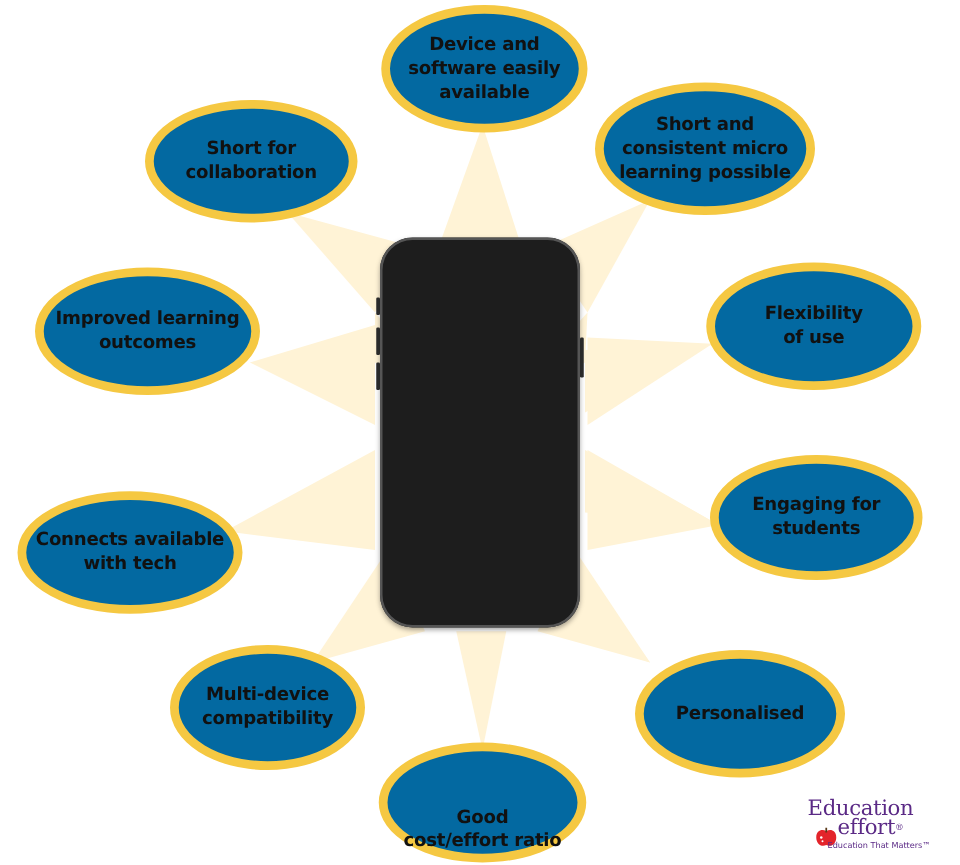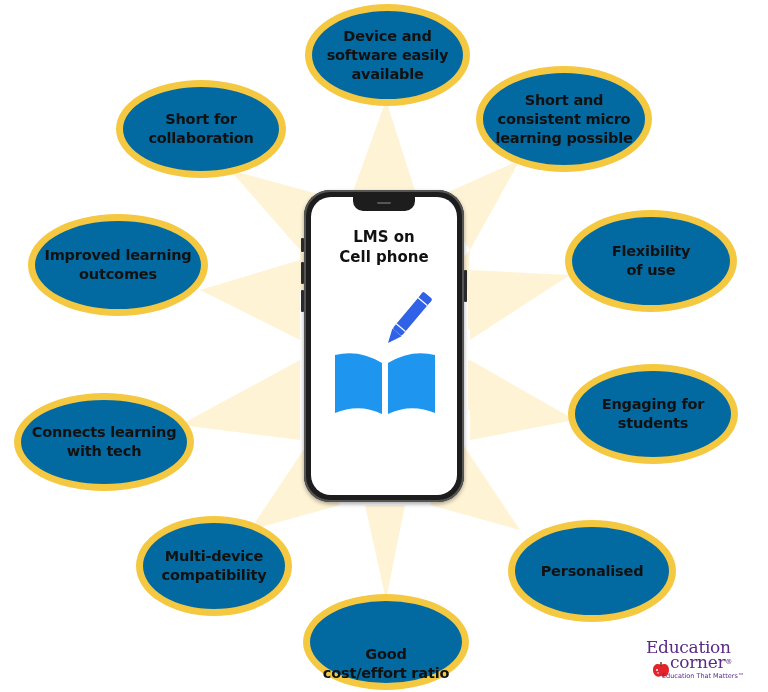--- a/index.html
+++ b/index.html
@@ -102,21 +102,21 @@
   <span class="bubble-text">Improved learning
 outcomes</span>
 </div>
 
 <div class="bubble" style="left:565px; top:210px; width:172px; height:102px;">
   <span class="bubble-text">Flexibility
 of use</span>
 </div>
 
 <div class="bubble" style="left:14px; top:393px; width:180px; height:98px;">
-  <span class="bubble-text">Connects learning
+  <span class="bubble-text">Connects available
 with tech</span>
 </div>
 
 <div class="bubble" style="left:568px; top:364px; width:170px; height:100px;">
   <span class="bubble-text">Engaging for
 students</span>
 </div>
 
 <div class="bubble" style="left:136px; top:516px; width:156px; height:100px;">
   <span class="bubble-text">Multi-device
@@ -130,45 +130,25 @@
 <div class="bubble" style="left:303px; top:594px; width:166px; height:96px;align-items:flex-end;">
   <span class="bubble-text">Good
 cost/effort ratio</span>
 </div>
 
 <div class="phone">
   <div class="phone-btn" style="left:-3px; top:48px; height:14px;"></div>
   <div class="phone-btn" style="left:-3px; top:72px; height:22px;"></div>
   <div class="phone-btn" style="left:-3px; top:100px; height:22px;"></div>
   <div class="phone-btn" style="right:-3px; top:80px; height:32px;"></div>
-  <div class="screen">
-    <div class="notch">
-      <div class="speaker"></div>
-    </div>
-    <div class="phone-title">LMS on
-Cell phone</div>
-    <svg class="book-icon" width="104" height="130" viewBox="0 0 104 130" xmlns="http://www.w3.org/2000/svg">
-
-      <g transform="translate(55,58) rotate(40)">
-        <rect x="-6" y="-62" width="12" height="48" rx="2" fill="#2f62e6"></rect>
-        <rect x="-6" y="-62" width="12" height="6" rx="2" fill="#2f62e6"></rect>
-        <line x1="-6" y1="-54" x2="6" y2="-54" stroke="#ffffff" stroke-width="1.2"></line>
-        <line x1="-6" y1="-20" x2="6" y2="-20" stroke="#ffffff" stroke-width="1.2"></line>
-        <polygon points="-6,-14 6,-14 0,0" fill="#2f62e6"></polygon>
-      </g>
-
-      <path d="M2,70 L2,128 Q26,118 49,129 L49,78 Q26,64 2,70 Z" fill="#1e96f0"></path>
-      <path d="M102,70 L102,128 Q78,118 55,129 L55,78 Q78,64 102,70 Z" fill="#1e96f0"></path>
-    </svg>
-  </div>
 </div>
 
 <div class="logo">
   <span class="logo-line1">Education</span>
   <svg class="apple-icon" width="18" height="16" viewBox="0 0 18 16" xmlns="http://www.w3.org/2000/svg">
     <path d="M9,3 C6,1 1,2 1,8 C1,13 5,16 9,14 C13,16 17,13 17,8 C17,2 12,1 9,3 Z" fill="#e3242b"></path>
     <rect x="8.3" y="0" width="1.4" height="4" fill="#5a3a1a"></rect>
     <circle cx="5" cy="8" r="1" fill="#ffffff"></circle>
     <circle cx="6" cy="11" r="0.8" fill="#ffffff"></circle>
   </svg>
-  <span class="logo-line2"><span>corner</span><span class="logo-reg">®</span></span>
+  <span class="logo-line2"><span>effort</span><span class="logo-reg">®</span></span>
   <span class="logo-tag">Education That Matters™</span>
 </div>
 
 </body></html>

